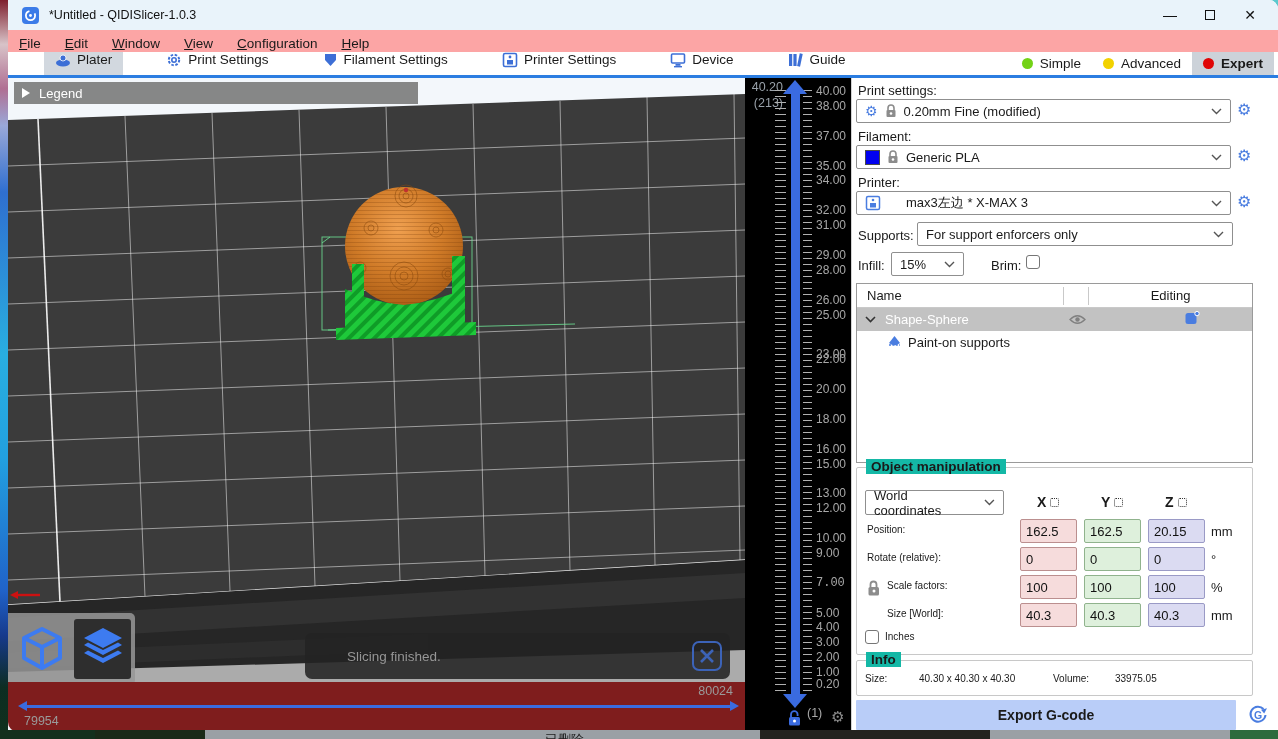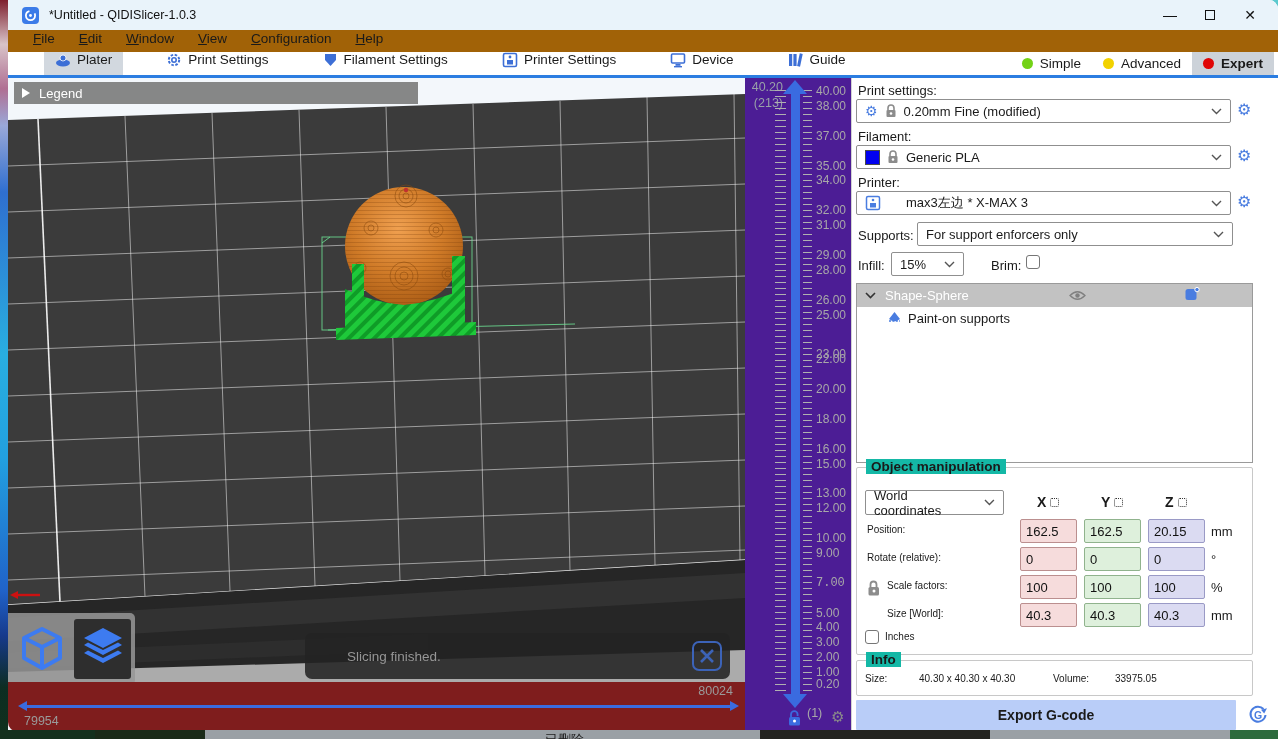--- a/index.html
+++ b/index.html
@@ -19,21 +19,21 @@
     background:#ffffff; border-top-right-radius:9px; overflow:hidden; }
   
   .titlebar { height:30px; background:#e9f3fa; display:flex; align-items:center; padding:0 8px; }
   .app-icon { width:17px; height:17px; margin:0 10px 0 6px; }
   .title-text { font-size:12.5px; color:#111; }
   .win-controls { margin-left:auto; display:flex; }
   .win-btn { width:40px; height:26px; display:flex; align-items:center; justify-content:center;
     font-size:14px; color:#111; }
   .wb-max i { display:block; width:10px; height:10px; border:1.2px solid #111; }
   
-  .menubar { height:22px; background:#a16207; display:flex; align-items:flex-start; padding-left:16px; }
+  .menubar { height:22px; background:#fca5a5; display:flex; align-items:flex-end; padding-left:2px; }
   .menu-item { margin-right:6px; padding:1px 9px; font-size:13.5px; }
   
   .tabbar { height:26px; background:#ffffff; border-bottom:3px solid #2b7de1;
     display:flex; align-items:stretch; padding-left:4px; }
   .tab { display:flex; align-items:flex-start; gap:6px; padding:0 11px; font-size:13.5px;margin-left:32px; }
   .tab.selected { background:#d2d8df; }
   .tab svg { display:block; }
   .mode-group { margin-left:auto; display:flex; align-items:stretch; padding-right:4px; }
   .mode { display:flex; align-items:center; gap:7px; padding:0 11px; font-size:13.5px; }
   .mode.selected { background:#ccd2d9; font-weight:bold; }
@@ -59,21 +59,21 @@
     border-radius:7px; display:flex; align-items:center; justify-content:center; }
   .hbar { position:absolute; left:0; top:604px; width:737px; height:50px; background:#7f1d1d;
     border-radius:0 0 0 10px; }
   .hbar-max { position:absolute; right:12px; top:2px; color:#9a9a9a; font-size:12.5px; }
   .hbar-min { position:absolute; left:16px; top:32px; color:#9a9a9a; font-size:12.5px; }
   .hbar-track { position:absolute; left:10px; right:6px; top:19px; height:10px; display:flex; align-items:center; }
   .hbar-line { flex:1; height:3px; background:#3a6be0; }
   .arr-l { width:0; height:0; border-right:9px solid #3a6be0; border-top:5px solid transparent; border-bottom:5px solid transparent; }
   .arr-r { width:0; height:0; border-left:9px solid #3a6be0; border-top:5px solid transparent; border-bottom:5px solid transparent; }
   
-  .slider-col { position:relative; width:106px; height:654px; background:#4c1d95; }
+  .slider-col { position:relative; width:106px; height:654px; background:#000000; }
   .ls-topval { position:absolute; right:68px; top:2px; color:#98a0a8; font-size:12.5px; text-align:right; }
   .ls-toplayer { position:absolute; right:68px; top:18px; color:#98a0a8; font-size:12.5px; }
   .ls-ticks-l { position:absolute; left:30px; top:12px; width:11px; height:606px;
     background:repeating-linear-gradient(180deg,#b0b0b0 0 1px,transparent 1px 6px); }
   .ls-ticks-r { position:absolute; left:58px; top:12px; width:9px; height:606px;
     background:repeating-linear-gradient(180deg,#b0b0b0 0 1px,transparent 1px 6px); }
   .ls-bar { position:absolute; left:46px; top:16px; width:9px; height:600px; background:#3a6be0; }
   .ls-thumb-top { position:absolute; left:38px; top:2px; width:0; height:0;
     border-left:12px solid transparent; border-right:12px solid transparent; border-bottom:14px solid #3a6be0; }
   .ls-thumb-bot { position:absolute; left:38px; top:616px; width:0; height:0;
@@ -459,20 +459,27 @@
       <div class="combo" style="left:39px; top:174px; width:73px;">
         <span>15%</span>
         <svg class="chev" width="11" height="7" viewBox="0 0 11 7">
           <polyline points="1,1 5.5,5.5 10,1" fill="none" stroke="#555" stroke-width="1.4"></polyline>
           </svg>
       </div>
       <span class="plabel" style="left:139px; top:180px;">Brim:</span>
       <span class="chkbox" style="left:174px; top:177px;"></span>
 
       <div class="objlist">
+        <div class="ol-header">
+          <span class="ol-name-h">Name</span>
+          <span class="ol-sep"></span>
+            <span class="ol-eye-col"></span>
+            <span class="ol-sep"></span>
+          <span class="ol-edit-h">Editing</span>
+        </div>
         <div class="ol-row selected">
           <svg class="ol-chev" width="11" height="7" viewBox="0 0 11 7">
             <polyline points="1,1 5.5,5.5 10,1" fill="none" stroke="#333" stroke-width="1.6"></polyline>
             </svg>
           <span class="ol-objname">Shape-Sphere</span>
           <span class="ol-eye">
             <svg width="17" height="11" viewBox="0 0 17 11">
               <path d="M1,5.5 Q8.5,-2 16,5.5 Q8.5,13 1,5.5 Z" fill="none" stroke="#808080" stroke-width="1.3"></path>
               <circle cx="8.5" cy="5.5" r="2.2" fill="#808080"></circle>
               </svg>

